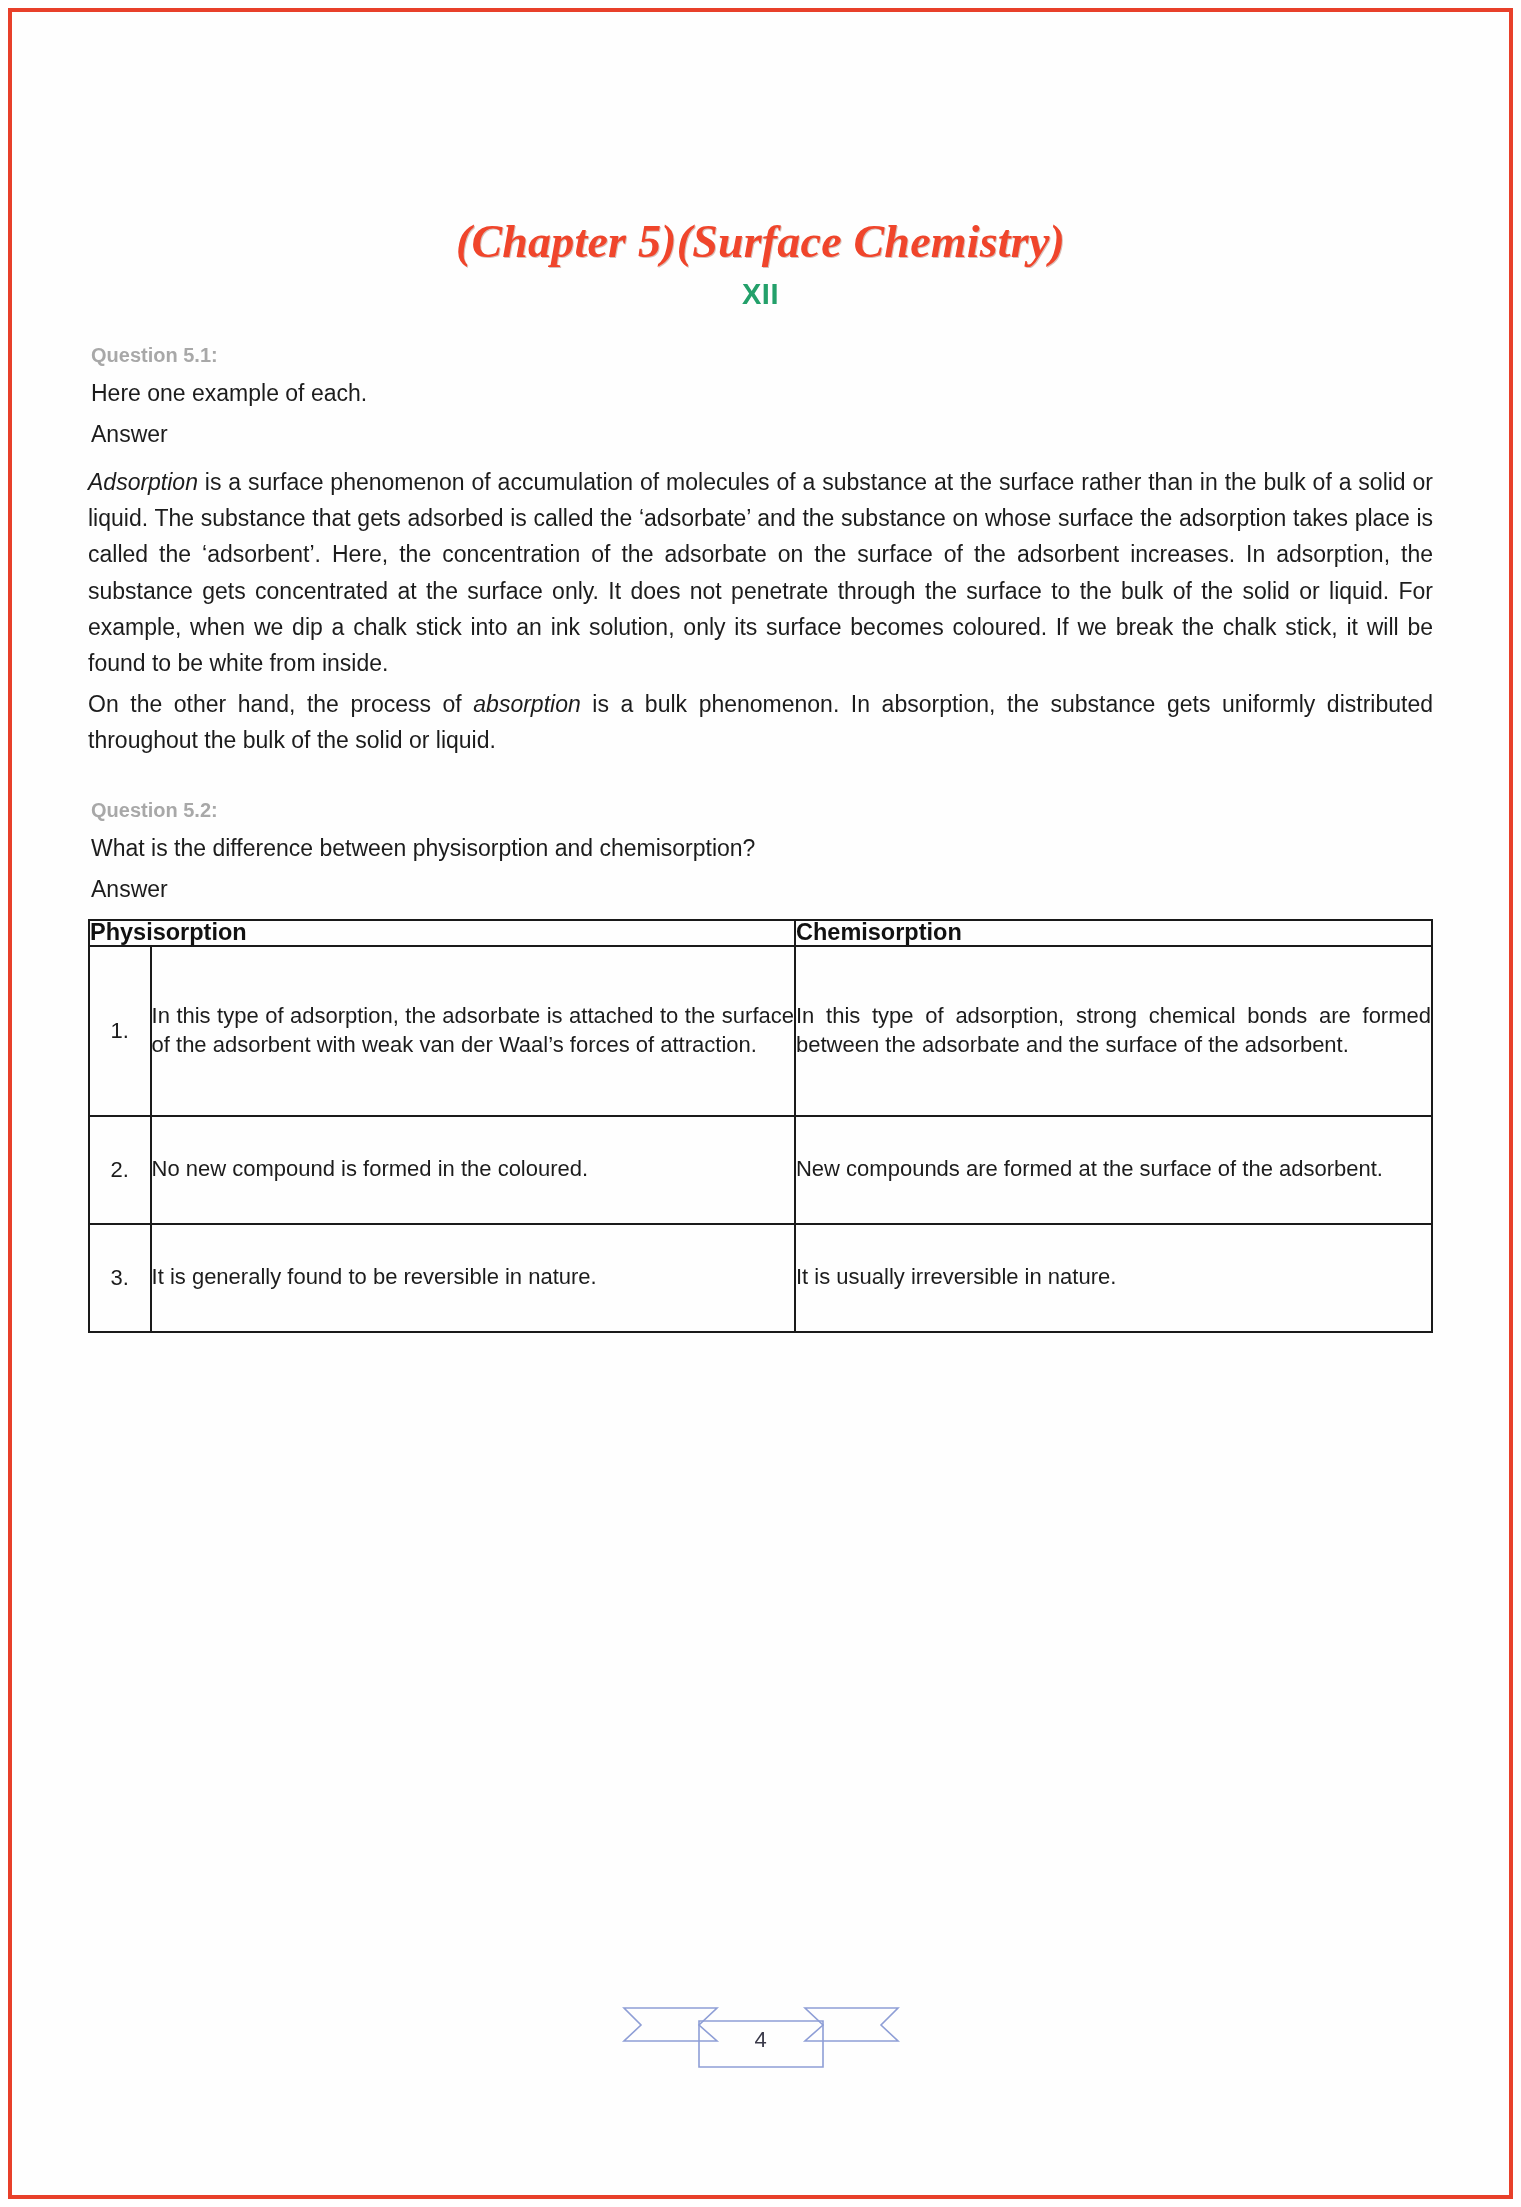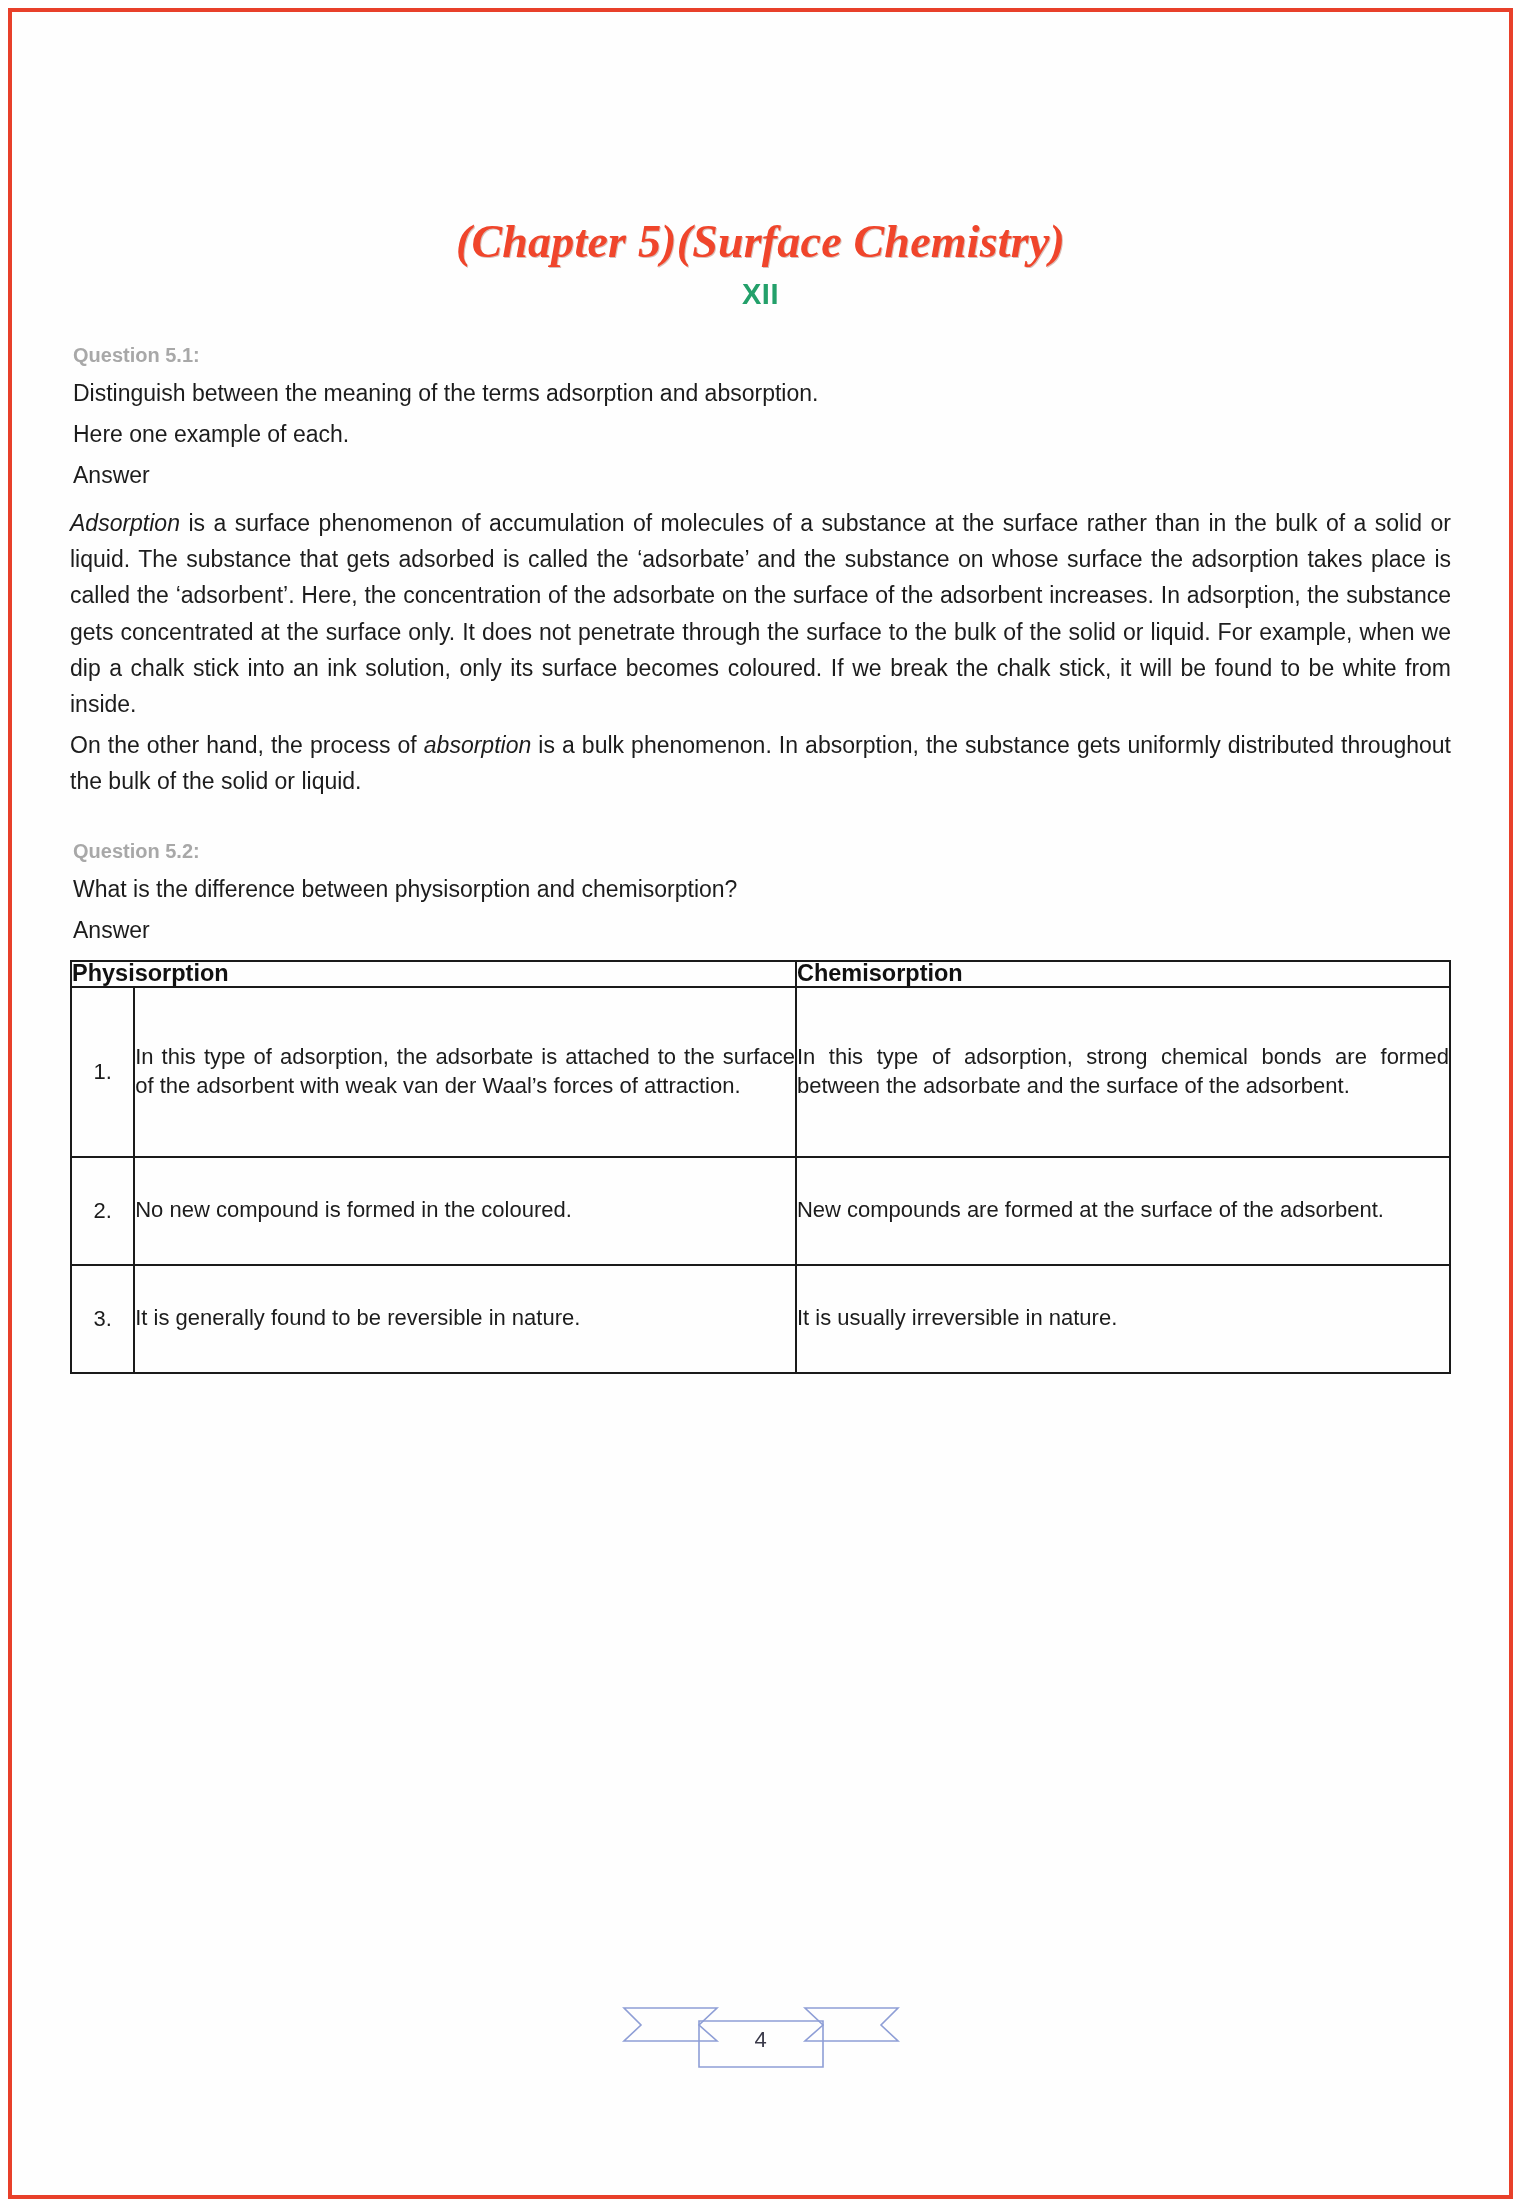--- a/index.html
+++ b/index.html
@@ -22,21 +22,21 @@
     top: 8px;
     width: 1505px;
     height: 2191px;
     border: 4px solid #e8402a;
     box-sizing: border-box;
     background: #fefefe;
   }
   .page-inner {
     position: absolute;
     left: 0; top: 0; right: 0; bottom: 0;
-    padding: 0 58px;
+    padding: 0 76px;
     box-sizing: border-box;
     border-radius: 18px;
   }
 
   
   .title-block {
     text-align: center;
     padding-top: 205px;
   }
   .chapter-title {
@@ -174,21 +174,20 @@
 
     <div class="title-block">
       <div class="chapter-title">(Chapter 5)(Surface Chemistry)</div>
       <div class="class-label">XII</div>
     </div>
 
     <div class="content">
 
       <div class="q-label">Question 5.1:</div>
 
-      <div class="q-text">Distinguish between the meaning of the terms adsorption and absorption.</div>
 
       <div class="q-text">Here one example of each.</div>
 
       <div class="ans-label">Answer</div>
 
       <p class="para"><em>Adsorption</em><span> is a surface phenomenon of accumulation of molecules of a substance at the surface rather than in the bulk of a solid or liquid. The substance that gets adsorbed is called the ‘adsorbate’ and the substance on whose surface the adsorption takes place is called the ‘adsorbent’. Here, the concentration of the adsorbate on the surface of the adsorbent increases. In adsorption, the substance gets concentrated at the surface only. It does not penetrate through the surface to the bulk of the solid or liquid. For example, when we dip a chalk stick into an ink solution, only its surface becomes coloured. If we break the chalk stick, it will be found to be white from inside.</span></p>
 
       <p class="para tight"><span>On the other hand, the process of </span><em>absorption</em><span> is a bulk phenomenon. In absorption, the substance gets uniformly distributed throughout the bulk of the solid or liquid.</span></p>
 
       <div class="gap-section"></div>

